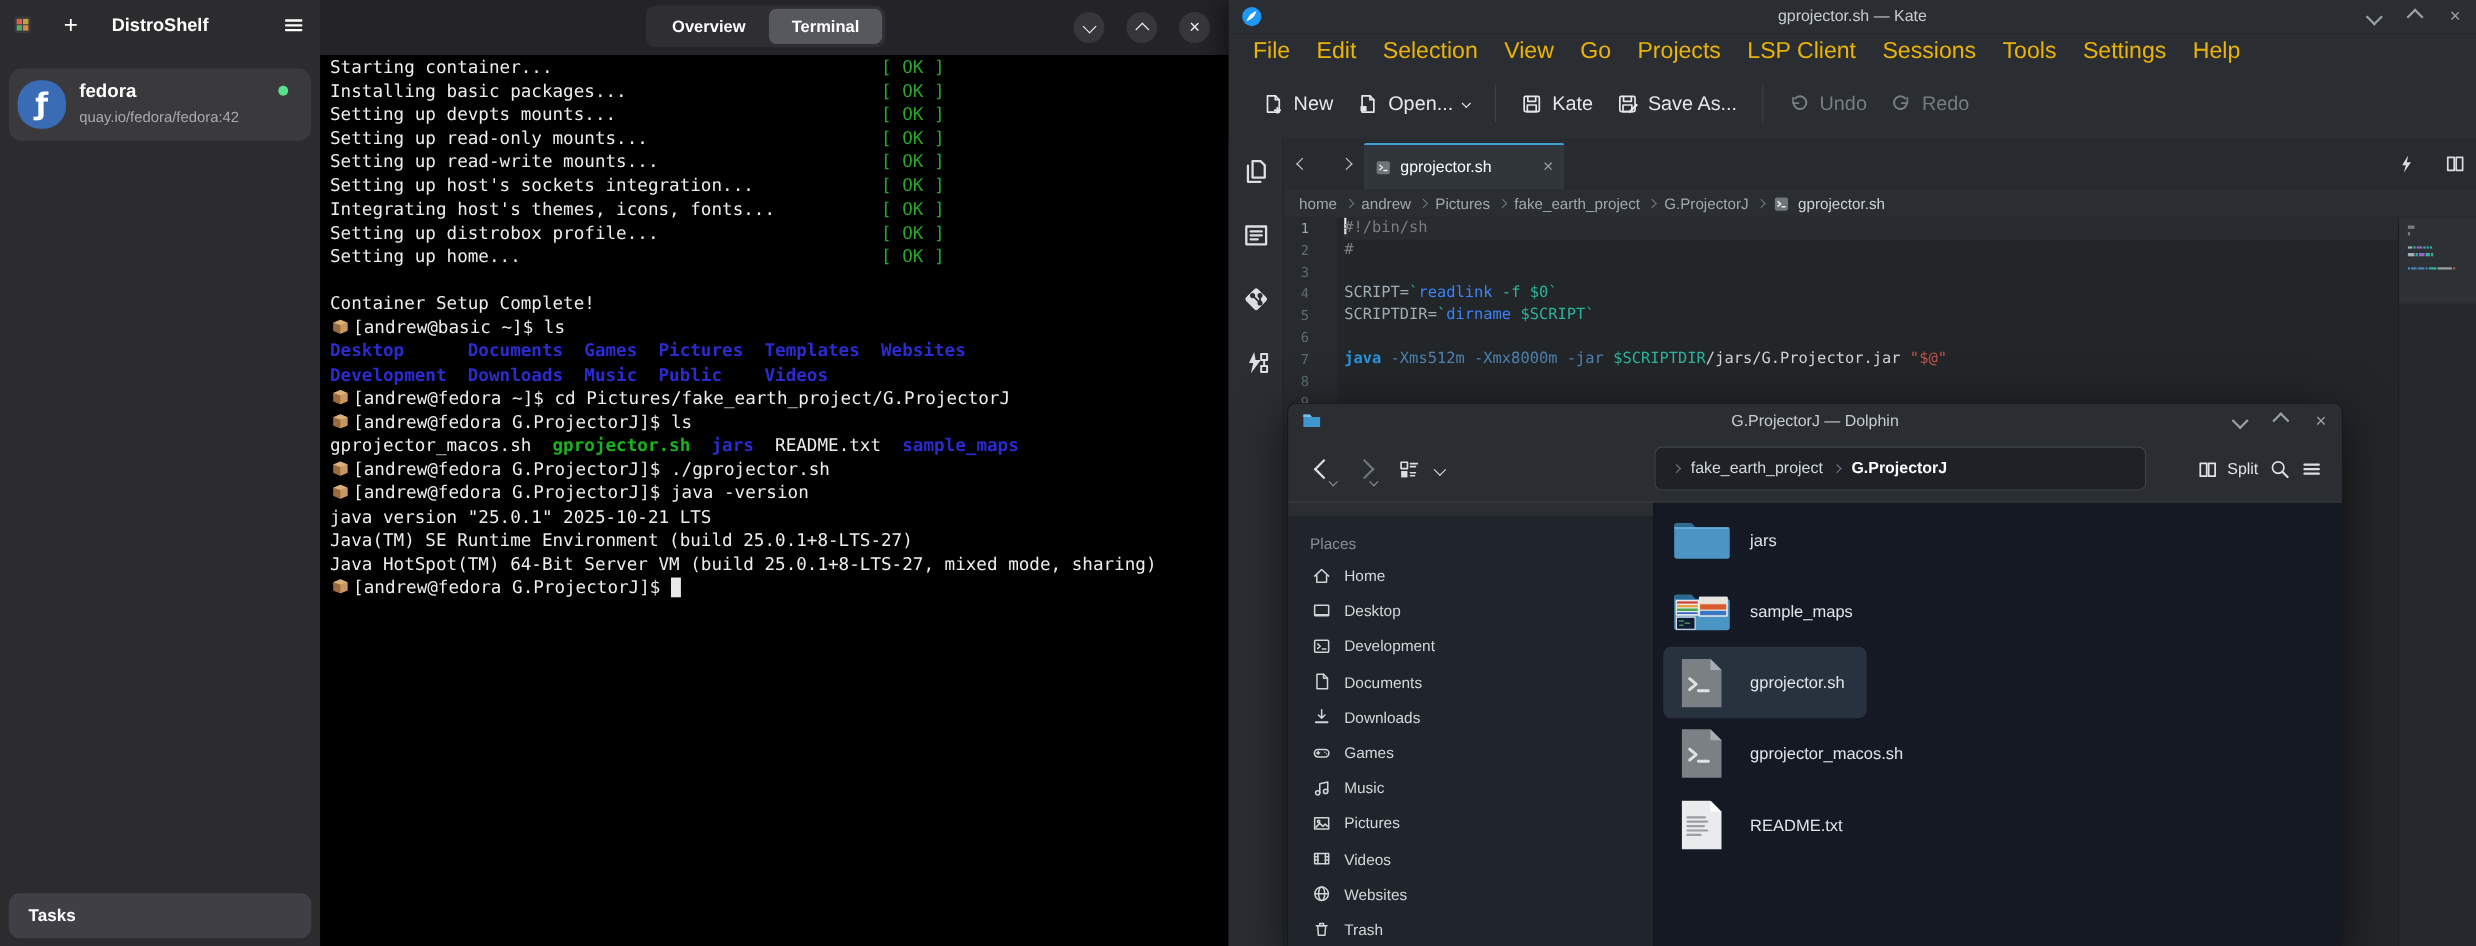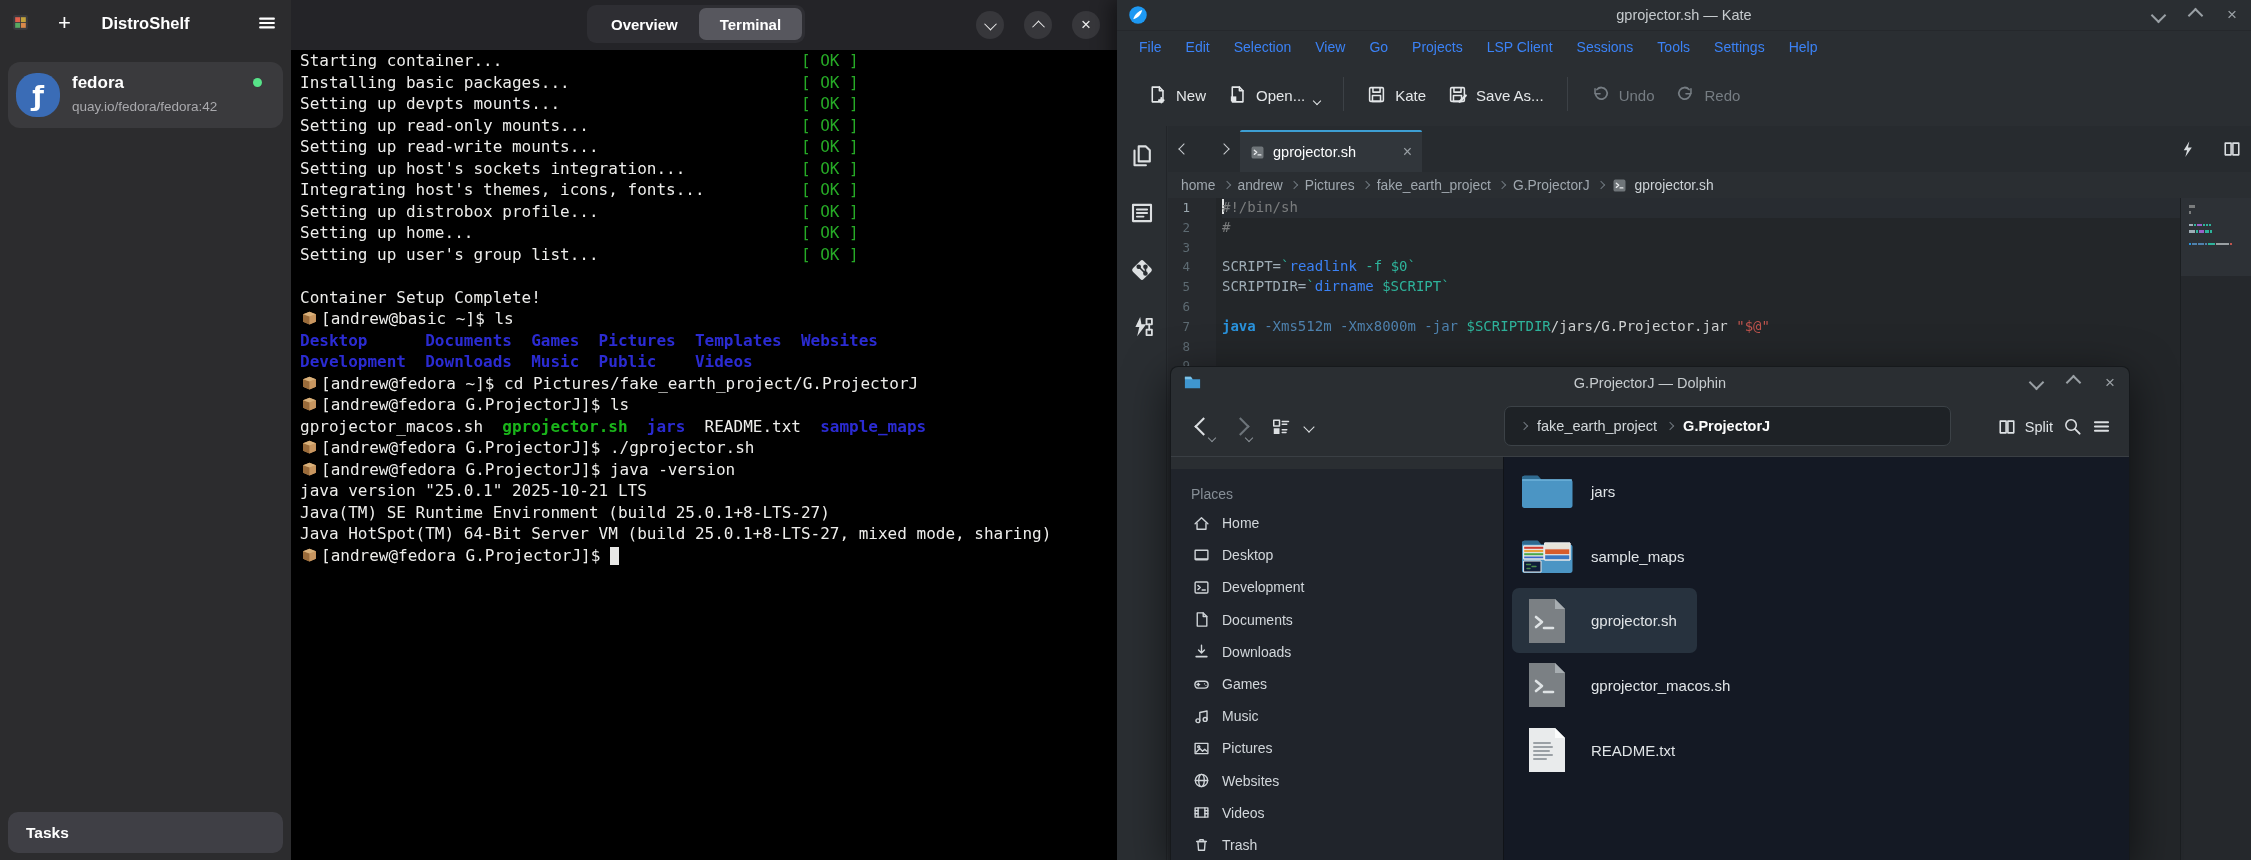--- a/index.html
+++ b/index.html
@@ -61,23 +61,23 @@
   
   #kate{position:absolute;left:1117px;top:0;width:1134px;height:860px;background:#2a2e32;
         box-shadow:-6px 0 18px rgba(0,0,0,.45)}
   .k-title{height:30px;position:relative;border-bottom:1px solid #25282c}
   .k-appicon{position:absolute;left:11px;top:5px;width:20px;height:20px}
   .k-titletext{position:absolute;left:0;right:0;top:0;height:30px;display:flex;align-items:center;justify-content:center;
                color:#c6cbce;font-size:14.5px}
   .winbtns{position:absolute;right:14px;top:0;height:100%;display:flex;align-items:center;gap:26px;color:#9aa0a5}
   .winbtns .x{font-size:17px}
   #k-menus{height:31px;display:flex;align-items:center;padding-left:10px}
-  .mitem{padding:0 12px;font-size:14px;color:#3b82f6;height:100%;display:flex;align-items:center}
+  .mitem{padding:0 12px;font-size:21px;color:#eab308;height:100%;display:flex;align-items:center}
   #k-toolbar{height:64px;display:flex;align-items:center;padding-left:20px}
-  .tbtn{display:flex;align-items:flex-end;gap:9px;padding:9px 11px;color:#e4e7e9;font-size:15px;border-radius:4px}
+  .tbtn{display:flex;align-items:center;gap:9px;padding:9px 11px;color:#e4e7e9;font-size:18px;border-radius:4px}
   .tbtn .icn{width:19px;height:19px}
   .tbtn.disabled{color:#767d83}
   .tsep{width:1px;height:34px;background:#3c4146;margin:0 12px}
   .k-body{position:absolute;top:126px;left:0;right:0;bottom:0}
   .k-strip{position:absolute;left:0;top:0;width:50px;bottom:0;background:#2a2e32;border-right:1px solid #222529;
            display:flex;flex-direction:column;align-items:center;padding-top:18px;gap:29px;color:#dcdfe1;box-sizing:border-box}
   .k-strip .icn{width:24px;height:24px}
   .k-main{position:absolute;left:51px;top:0;right:0;bottom:0}
   .k-tabrow{height:46px;position:relative;background:#272b2f}
   .k-nav{position:absolute;top:0;height:100%;display:flex;align-items:center;color:#c8cdd1}
@@ -209,21 +209,20 @@
       <div id="term">
           <div class="tl"><span class="c-w">Starting container...                               </span><span class="c-ok">[ OK ]</span></div>
           <div class="tl"><span class="c-w">Installing basic packages...                        </span><span class="c-ok">[ OK ]</span></div>
           <div class="tl"><span class="c-w">Setting up devpts mounts...                         </span><span class="c-ok">[ OK ]</span></div>
           <div class="tl"><span class="c-w">Setting up read-only mounts...                      </span><span class="c-ok">[ OK ]</span></div>
           <div class="tl"><span class="c-w">Setting up read-write mounts...                     </span><span class="c-ok">[ OK ]</span></div>
           <div class="tl"><span class="c-w">Setting up host's sockets integration...            </span><span class="c-ok">[ OK ]</span></div>
           <div class="tl"><span class="c-w">Integrating host's themes, icons, fonts...          </span><span class="c-ok">[ OK ]</span></div>
           <div class="tl"><span class="c-w">Setting up distrobox profile...                     </span><span class="c-ok">[ OK ]</span></div>
           <div class="tl"><span class="c-w">Setting up home...                                  </span><span class="c-ok">[ OK ]</span></div>
-          <div class="tl"><span class="c-w">Setting up user's group list...                     </span><span class="c-ok">[ OK ]</span></div>
           <div class="tl"></div>
           <div class="tl"><span class="c-w">Container Setup Complete!</span></div>
           <div class="tl"><span class="icn pkg"><svg viewBox="0 0 16 16" fill="none" stroke="currentColor" stroke-width="1.3" stroke-linecap="round" stroke-linejoin="round">
                 <path d="M2 5l6-2.5L14 5v7l-6 2.5L2 12z" fill="#b5854e" stroke="none"></path>
                 <path d="M2 5l6 2v7.5L2 12z" fill="#9a6b3a" stroke="none"></path>
                 <path d="M8 7l6-2v7l-6 2.5z" fill="#c89660" stroke="none"></path>
                 <path d="M2 5l6-2.5L14 5 8 7z" fill="#d9b07a" stroke="none"></path>
               </svg></span><span class="c-w">[andrew@basic ~]$ ls</span></div>
           <div class="tl"><span class="c-b">Desktop      Documents  Games  Pictures  Templates  Websites</span></div>
           <div class="tl"><span class="c-b">Development  Downloads  Music  Public    Videos</span></div>
@@ -615,36 +614,36 @@
                 <rect x="2" y="3.2" width="12" height="9.6"></rect>
                 <circle cx="5.4" cy="6.4" r="1"></circle>
                 <path d="M3.2 11.2l3.2-3.2 2.6 2.6 2-2 1.8 1.8"></path>
               </svg>
             </span>
             <span class="plabel">Pictures</span>
           </div>
           <div class="prow">
             <span class="icn ">
               <svg viewBox="0 0 16 16" fill="none" stroke="currentColor" stroke-width="1.3" stroke-linecap="round" stroke-linejoin="round">
+                <rect x="2" y="3.6" width="12" height="8.8"></rect>
+                <path d="M4.8 3.6v8.8M11.2 3.6v8.8"></path>
+                <path d="M2 6.4h2.8M2 9.2h2.8M11.2 6.4H14M11.2 9.2H14"></path>
+              </svg>
+            </span>
+            <span class="plabel">Videos</span>
+          </div>
+          <div class="prow">
+            <span class="icn ">
+              <svg viewBox="0 0 16 16" fill="none" stroke="currentColor" stroke-width="1.3" stroke-linecap="round" stroke-linejoin="round">
                 <circle cx="8" cy="8" r="5.8"></circle>
                 <ellipse cx="8" cy="8" rx="2.6" ry="5.8"></ellipse>
                 <path d="M2.2 8h11.6"></path>
               </svg>
             </span>
             <span class="plabel">Websites</span>
-          </div>
-          <div class="prow">
-            <span class="icn ">
-              <svg viewBox="0 0 16 16" fill="none" stroke="currentColor" stroke-width="1.3" stroke-linecap="round" stroke-linejoin="round">
-                <rect x="2" y="3.6" width="12" height="8.8"></rect>
-                <path d="M4.8 3.6v8.8M11.2 3.6v8.8"></path>
-                <path d="M2 6.4h2.8M2 9.2h2.8M11.2 6.4H14M11.2 9.2H14"></path>
-              </svg>
-            </span>
-            <span class="plabel">Videos</span>
           </div>
           <div class="prow">
             <span class="icn ">
               <svg viewBox="0 0 16 16" fill="none" stroke="currentColor" stroke-width="1.3" stroke-linecap="round" stroke-linejoin="round">
                 <path d="M4.6 5.2h6.8l-.6 8.2H5.2z"></path>
                 <path d="M3.4 5.2h9.2"></path>
                 <path d="M6.4 5V3.4h3.2V5"></path>
               </svg>
             </span>
             <span class="plabel">Trash</span>

